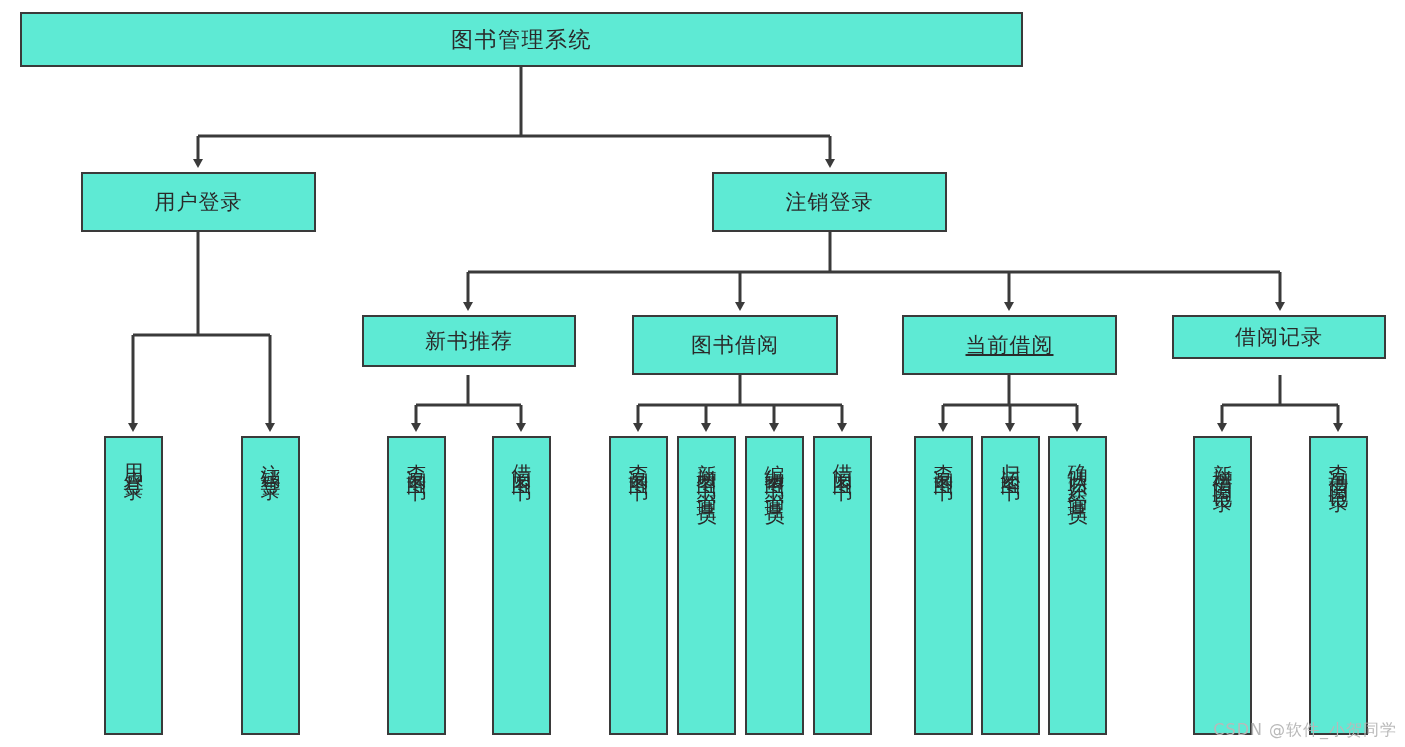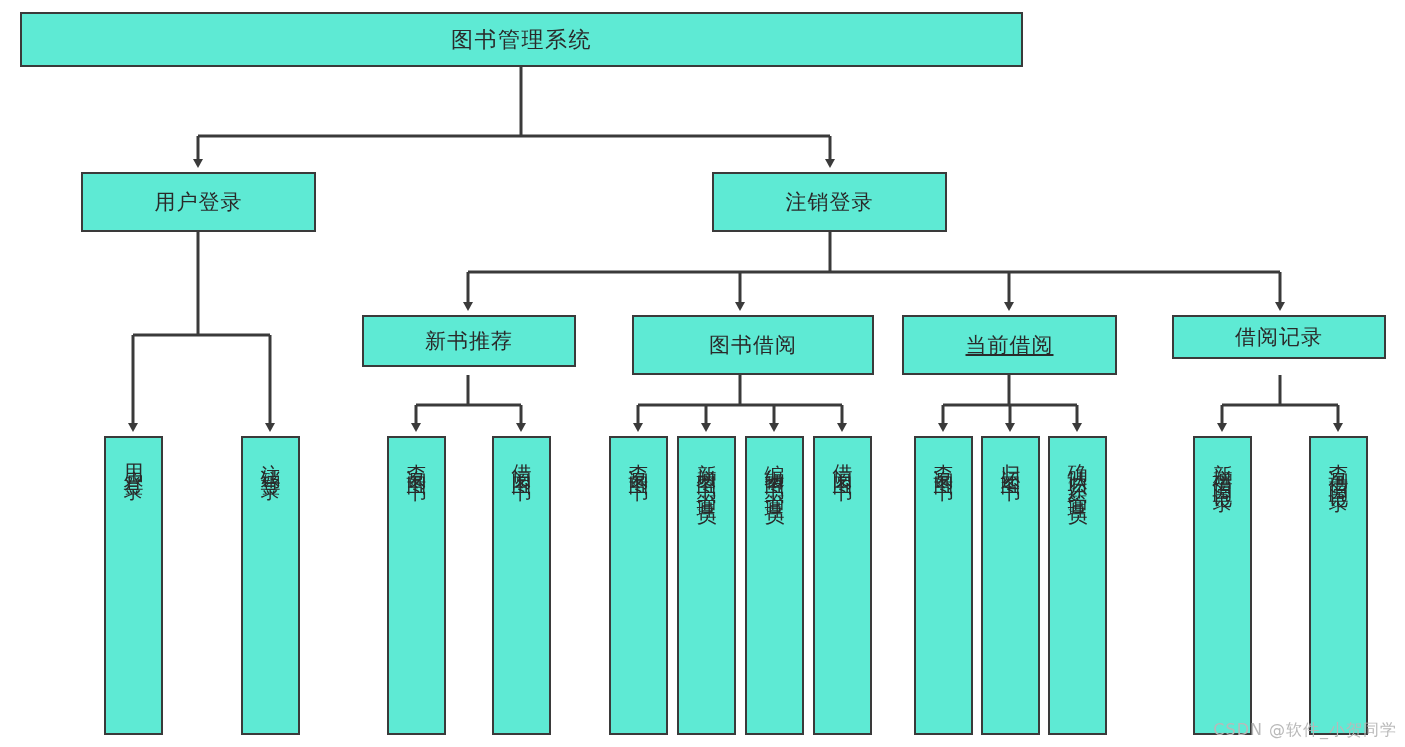--- a/index.html
+++ b/index.html
@@ -127,21 +127,21 @@
   </div>
 
   <div class="node h-node" style="left:712px;top:172px;width:235px;height:60px;">
     <span class="lbl">注销登录</span>
   </div>
 
   <div class="node h-node" style="left:362px;top:315px;width:214px;height:52px;">
     <span class="lbl">新书推荐</span>
   </div>
 
-  <div class="node h-node" style="left:632px;top:315px;width:242px;height:60px;">
+  <div class="node h-node" style="left:632px;top:315px;width:206px;height:60px;">
     <span class="lbl">图书借阅</span>
   </div>
 
   <div class="node h-node" style="left:902px;top:315px;width:215px;height:60px;text-decoration:underline;">
     <span class="lbl">当前借阅</span>
   </div>
 
   <div class="node h-node" style="left:1172px;top:315px;width:214px;height:44px;">
     <span class="lbl">借阅记录</span>
   </div>

